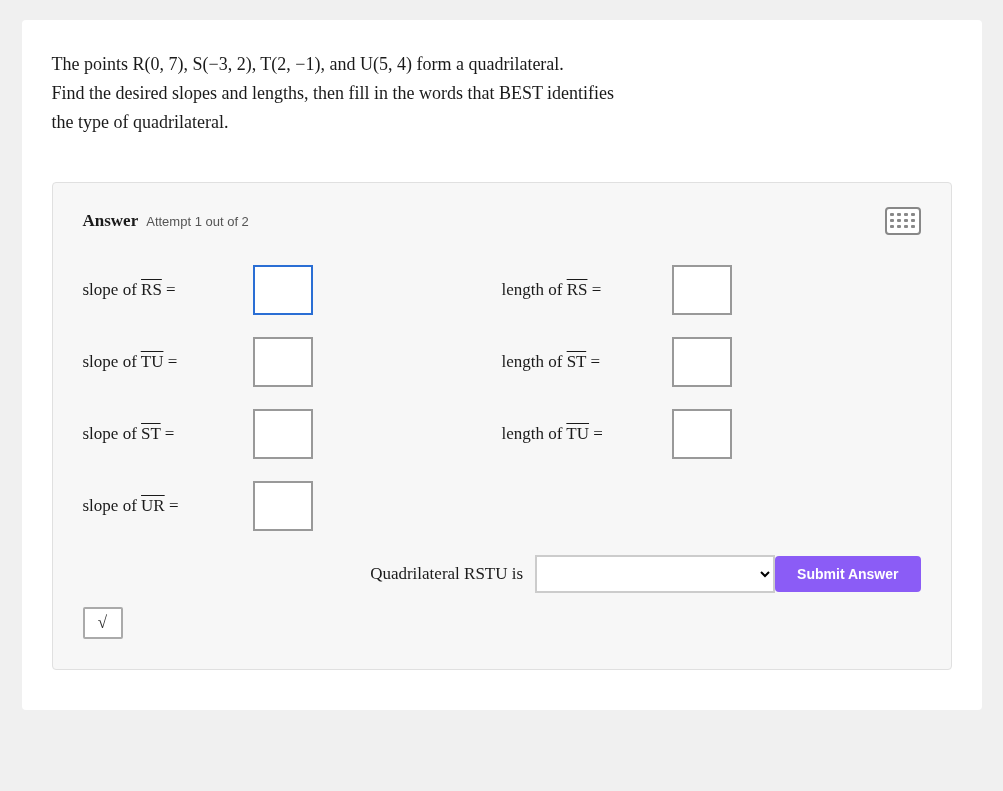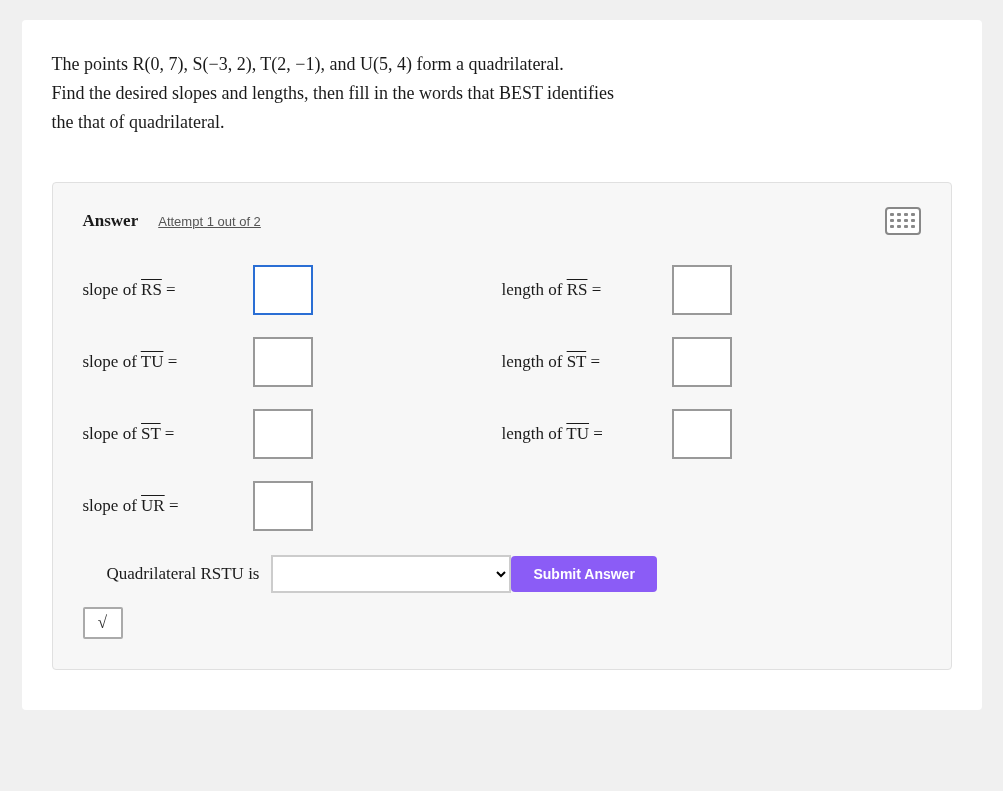--- a/index.html
+++ b/index.html
@@ -44,24 +44,23 @@
 
     .answer-label {
       font-size: 17px;
       font-weight: bold;
       color: #1a1a1a;
     }
 
     .attempt-text {
       font-size: 13px;
       color: #555;
-      margin-left: 16px;
+      margin-left: 4px;
       font-family: Arial, sans-serif;
       font-weight: normal;
-      text-decoration: underline;
     }
 
     .keyboard-icon {
       width: 36px;
       height: 28px;
       border: 2px solid #888;
       border-radius: 4px;
       display: flex;
       align-items: center;
       justify-content: center;
@@ -125,23 +124,22 @@
       background: transparent;
       font-size: 16px;
       text-align: center;
       font-family: Georgia, serif;
       cursor: text;
     }
 
     .bottom-row {
       display: flex;
       align-items: center;
-      justify-content: flex-start;
+      justify-content: flex-end;
       margin-top: 10px;
-      margin-left: 24px;
     }
 
     .quadrilateral-row {
       display: flex;
       align-items: center;
       gap: 12px;
       font-size: 17px;
       color: #1a1a1a;
     }
 
@@ -207,21 +205,21 @@
     }
   </style>
 </head>
 <body>
 
 <div class="page-container">
 
   <div class="problem-text">
     <span>The points R(0, 7), S(−3, 2), T(2, −1), and U(5, 4) form a quadrilateral.</span><br>
     <span>Find the desired slopes and lengths, then fill in the words that BEST identifies</span><br>
-    <span>the that of quadrilateral.</span>
+    <span>the type of quadrilateral.</span>
   </div>
 
   <div class="answer-section">
 
     <div class="answer-header">
       <div>
         <span class="answer-label">Answer</span>
         <span class="attempt-text">Attempt 1 out of 2</span>
       </div>
       <div class="keyboard-icon">

